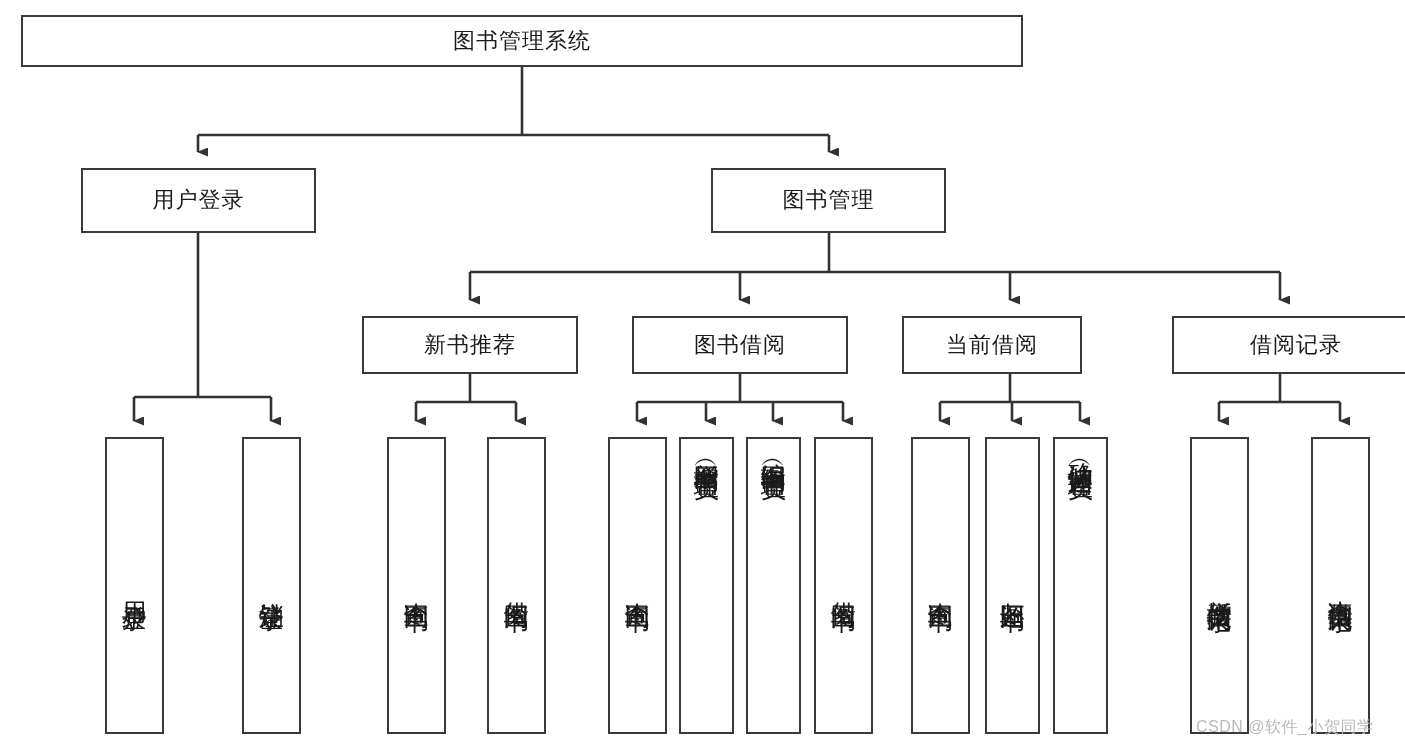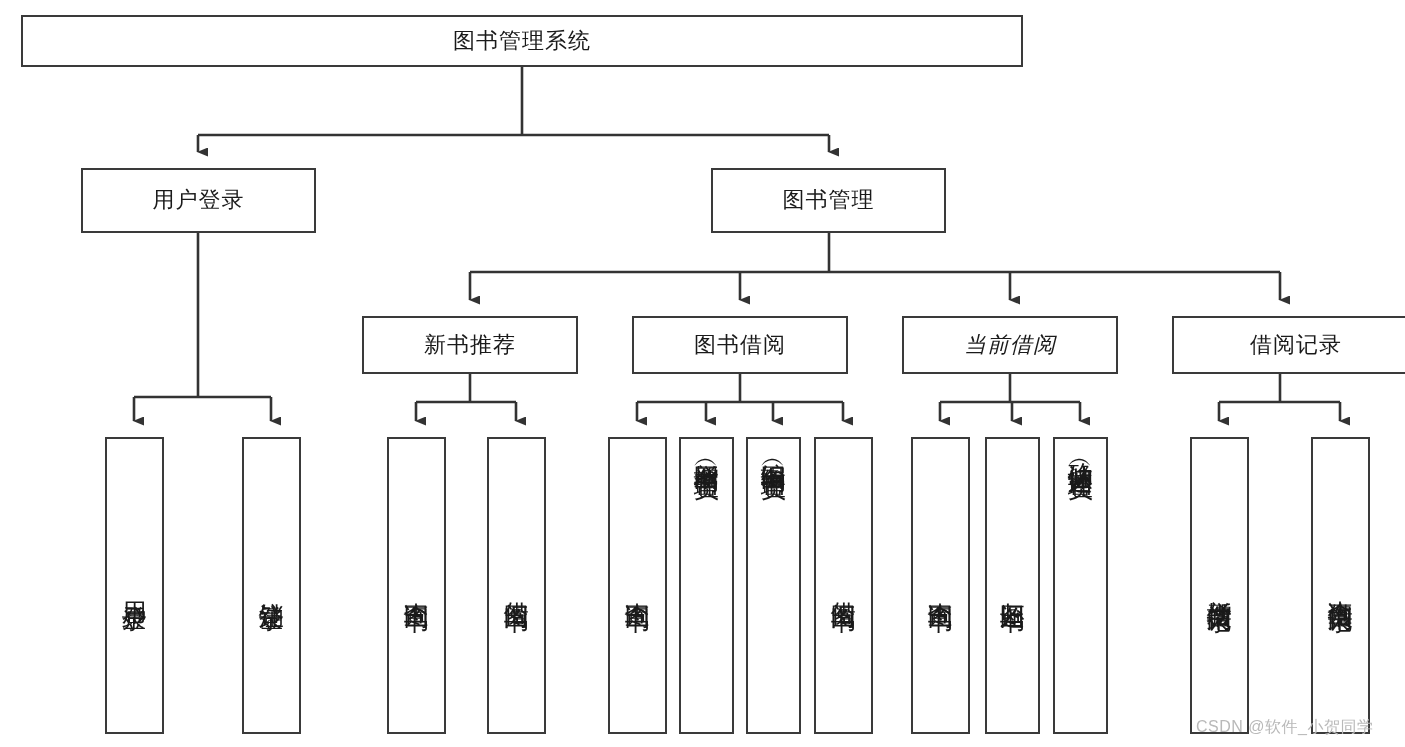--- a/index.html
+++ b/index.html
@@ -128,21 +128,21 @@
   <div class="node horizontal" style="left:711px; top:168px; width:235px; height:65px;">
     <span>图书管理</span>
   </div>
 
   <div class="node horizontal" style="left:362px; top:316px; width:216px; height:58px;">
     <span>新书推荐</span>
   </div>
   <div class="node horizontal" style="left:632px; top:316px; width:216px; height:58px;">
     <span>图书借阅</span>
   </div>
-  <div class="node horizontal" style="left:902px; top:316px; width:216px; height:58px;font-style:italic;">
+  <div class="node horizontal" style="left:902px; top:316px; width:180px; height:58px;">
     <span>当前借阅</span>
   </div>
   <div class="node horizontal" style="left:1172px; top:316px; width:248px; height:58px;">
     <span>借阅记录</span>
   </div>
 
   <div class="node vertical" style="left:105px; top:437px; width:59px; height:297px;">用户登录</div>
 
   <div class="node vertical" style="left:242px; top:437px; width:59px; height:297px;">注销登录</div>
 

